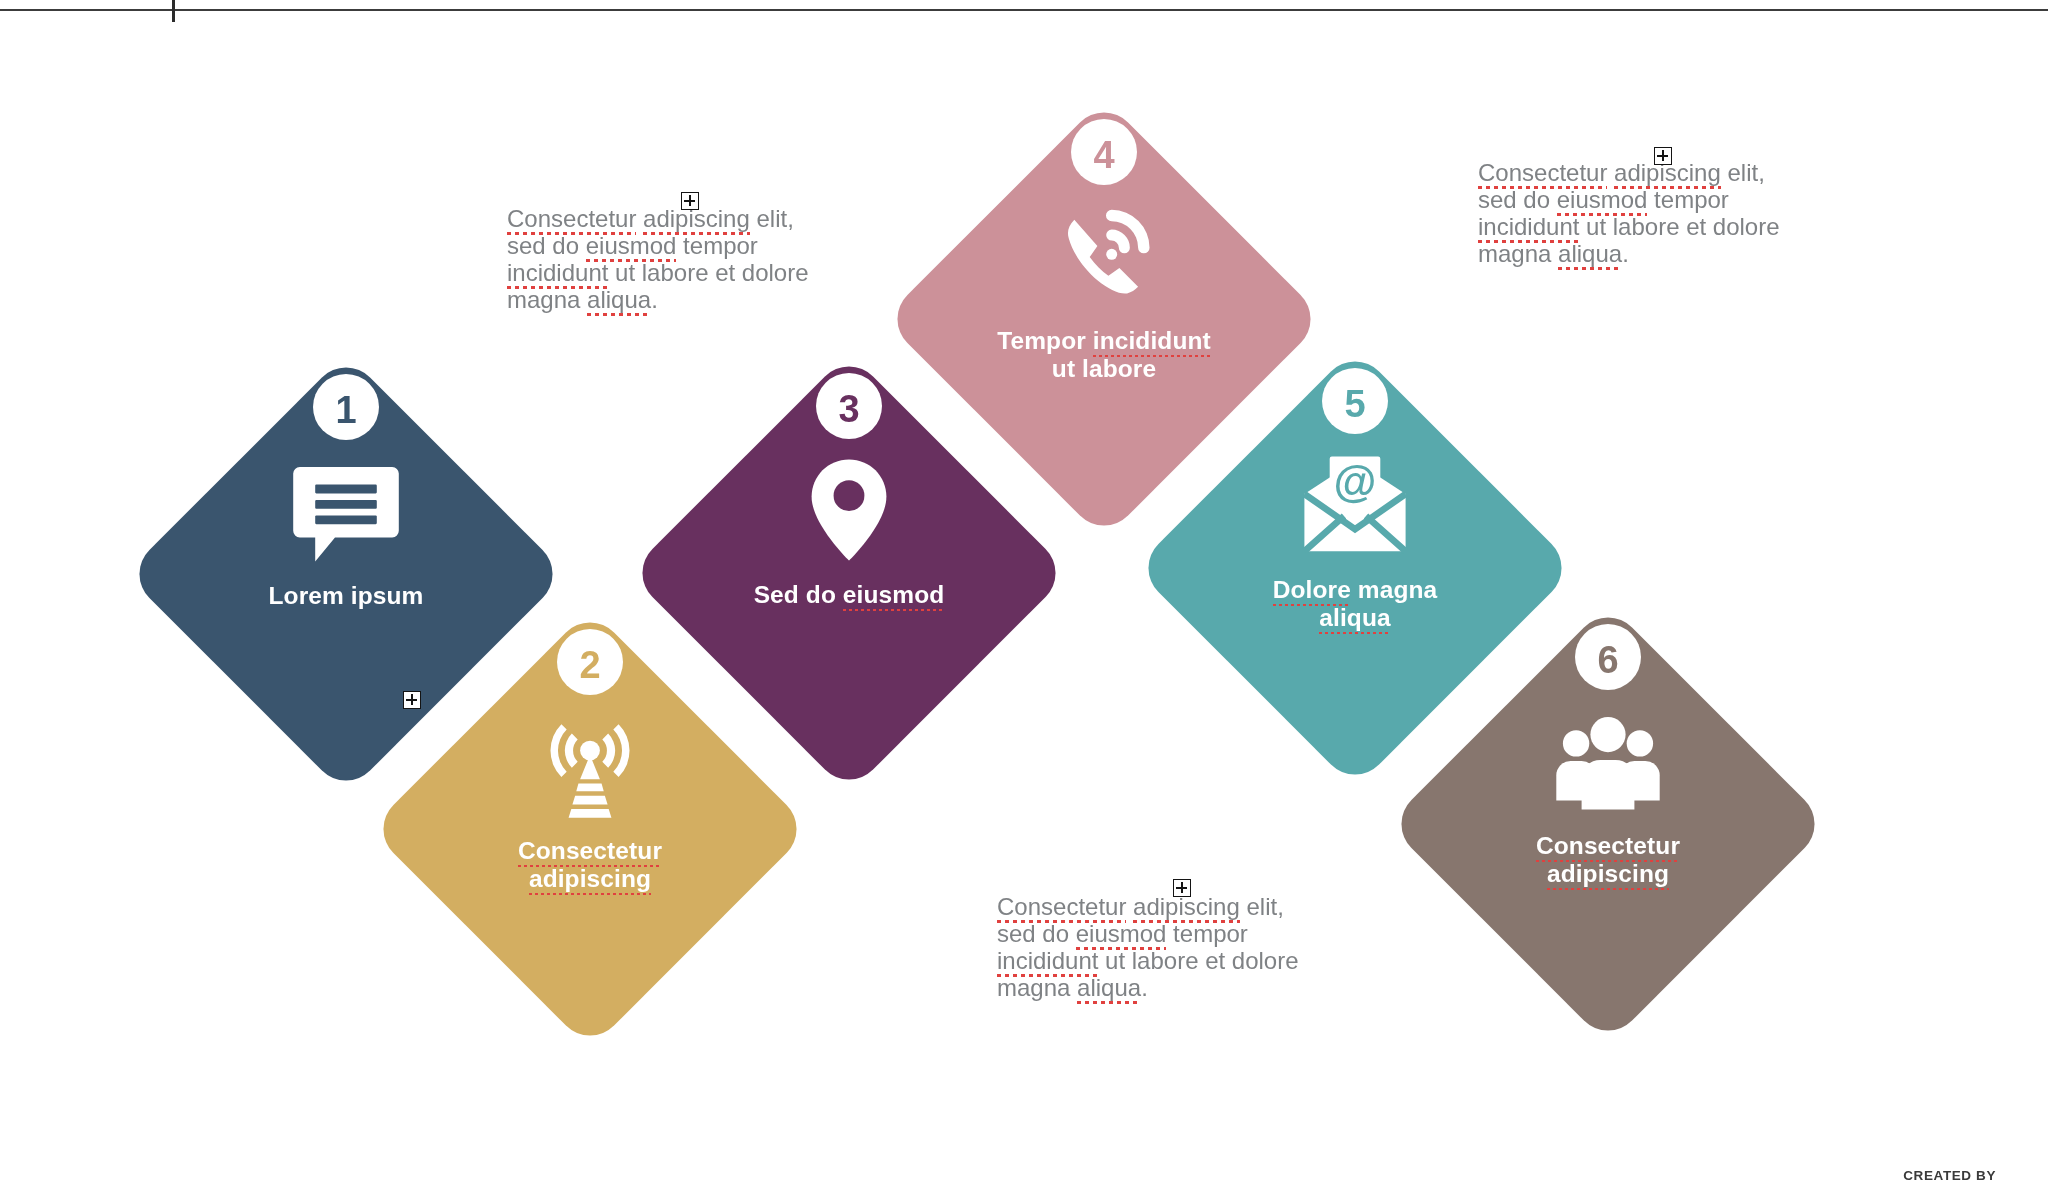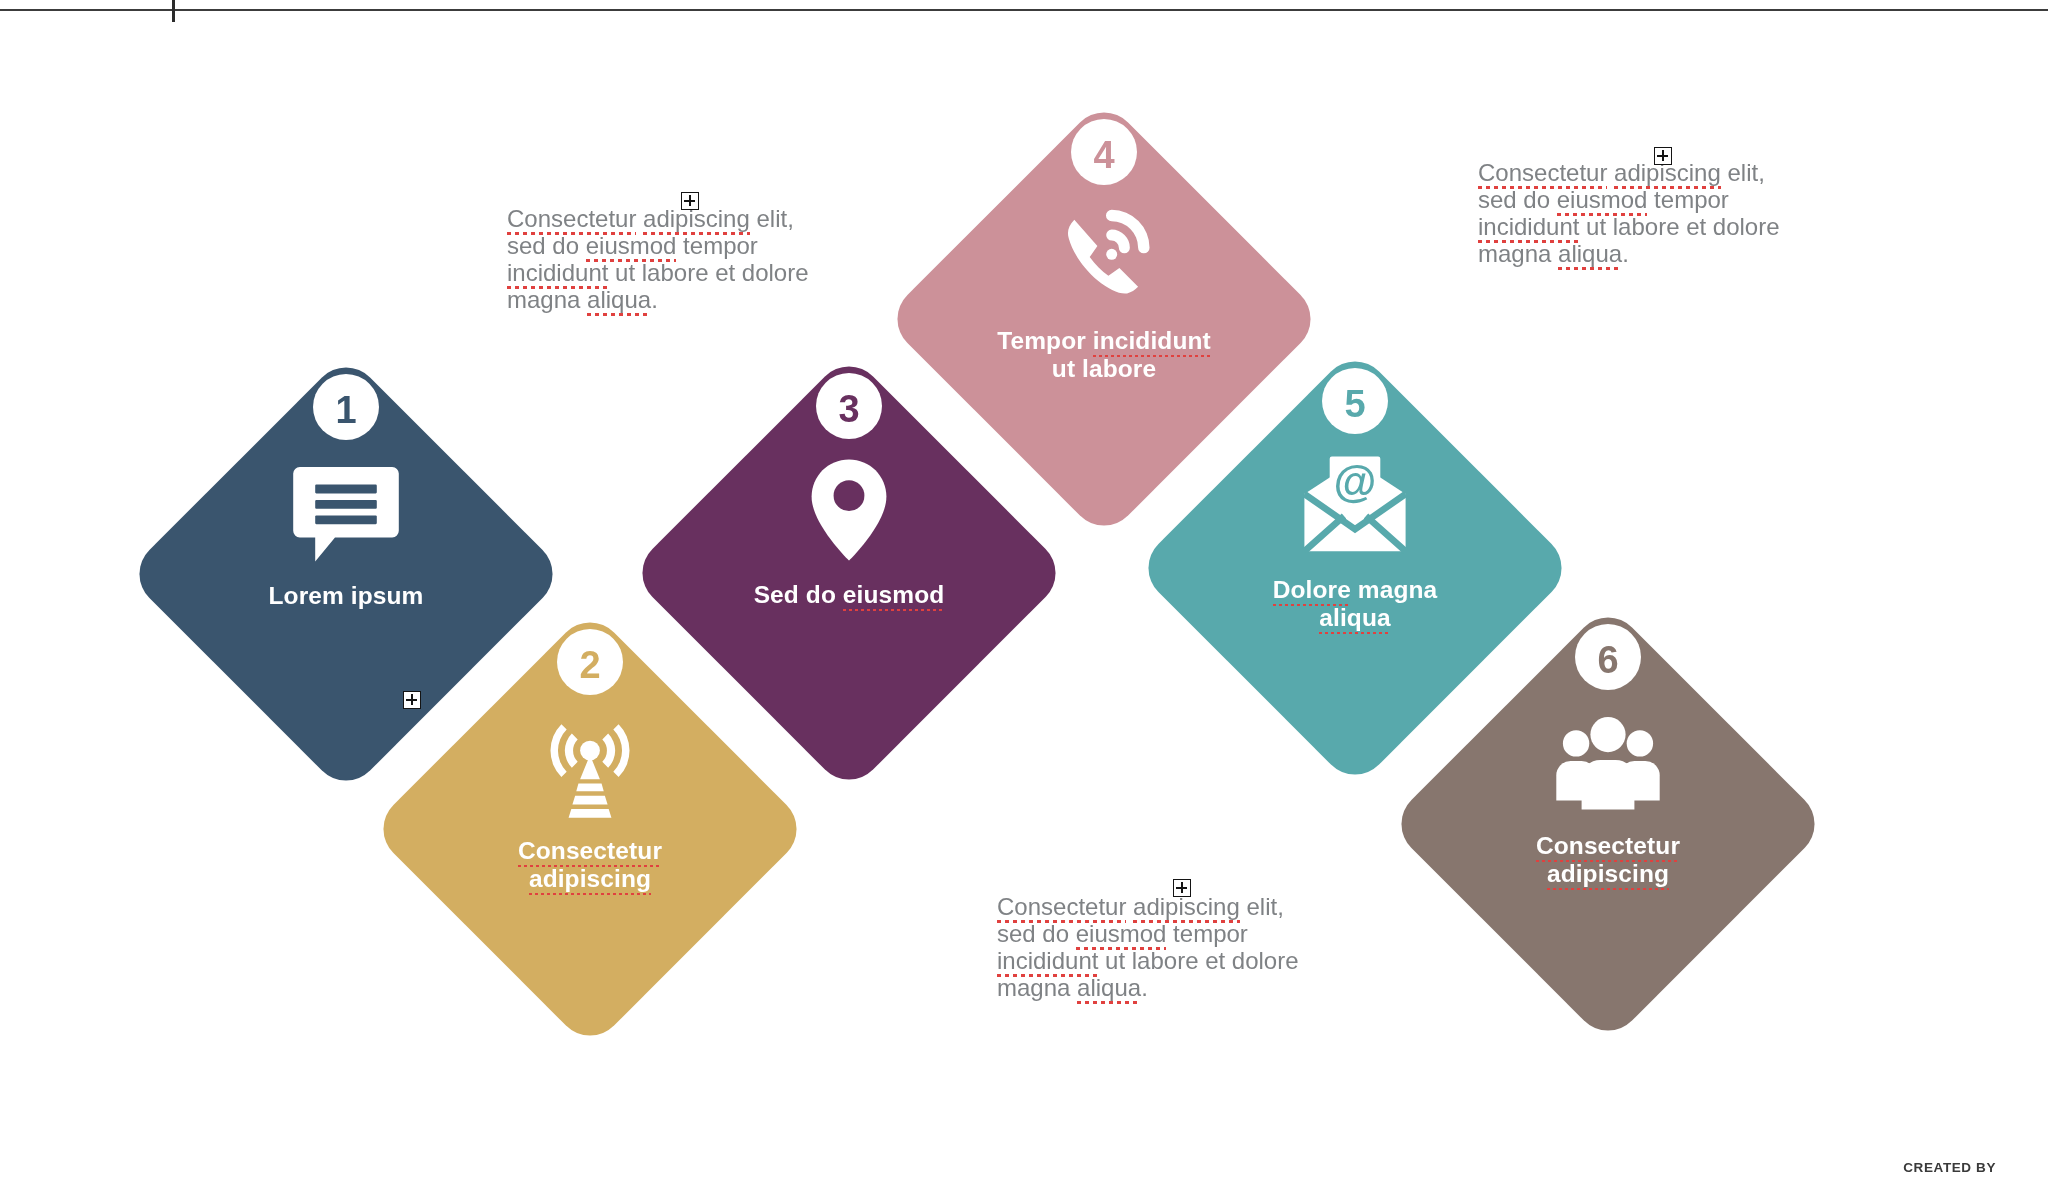--- a/index.html
+++ b/index.html
@@ -103,21 +103,21 @@
     background: #ffffff;
     border: 1.5px solid #141414;
   }
   .plus-handle::before, .plus-handle::after {
     content: ""; position: absolute; background: #141414;
   }
   .plus-handle::before { left: 50%; top: 2px; margin-left: -1px; width: 2px; height: 11px; }
   .plus-handle::after  { top: 50%; left: 2px; margin-top: -1px; height: 2px; width: 11px; }
 
   
-  .logo { position: absolute; right: 52px; bottom: 32px; text-align: left; }
+  .logo { position: absolute; right: 52px; bottom: 24px; text-align: left; }
   .logo-created {
     font-size: 13.5px; font-weight: bold; color: #3a3a3a;
     letter-spacing: 0.6px; margin-bottom: -4px; padding-left: 3px;
   }
   .logo-main { font-size: 50px; font-weight: bold; line-height: 1; letter-spacing: -1.2px; }
   .logo-template { color: #3a3a3a; }
   .logo-lab { color: #e0322c; position: relative; }
   .flask-mark { position: absolute; left: 27px; top: 6px; width: 20px; height: 20px; }
   .flask-mark svg { width: 100%; height: 100%; }
 </style>

